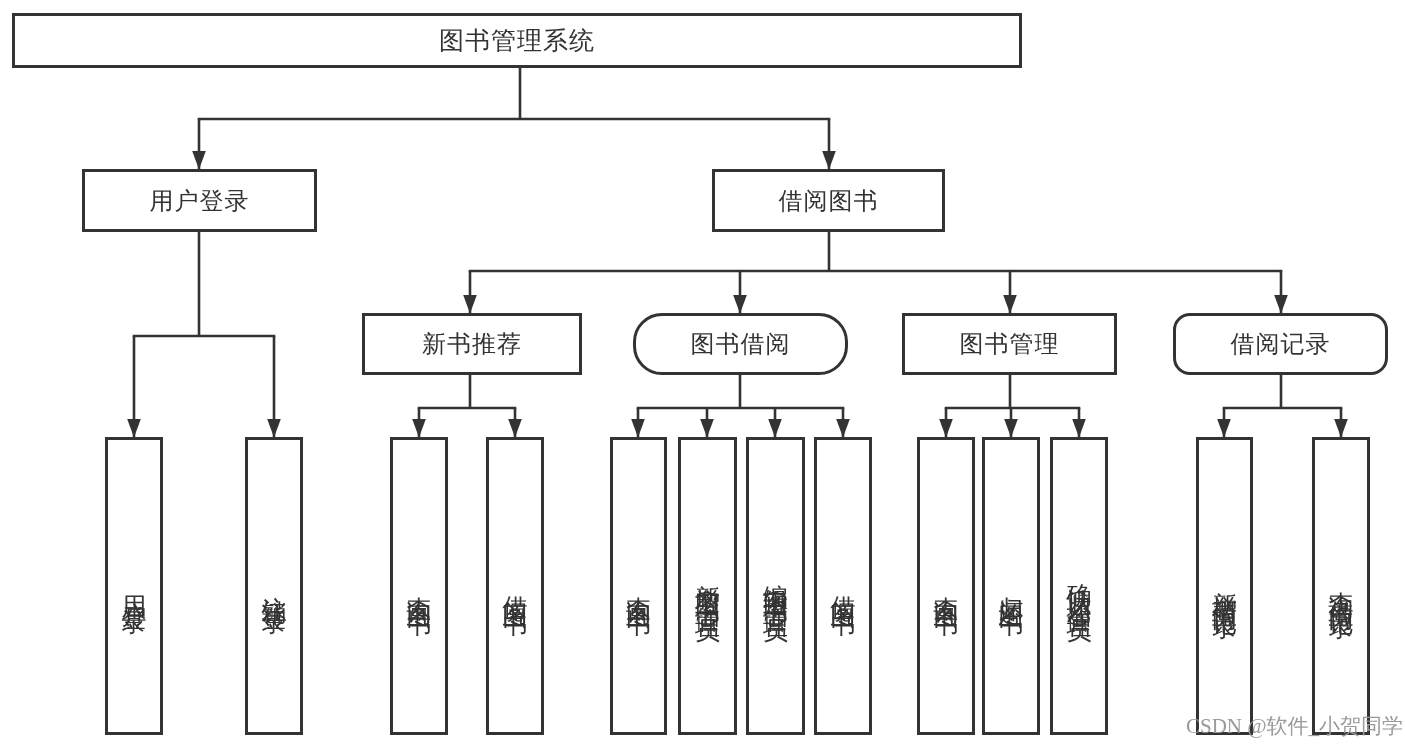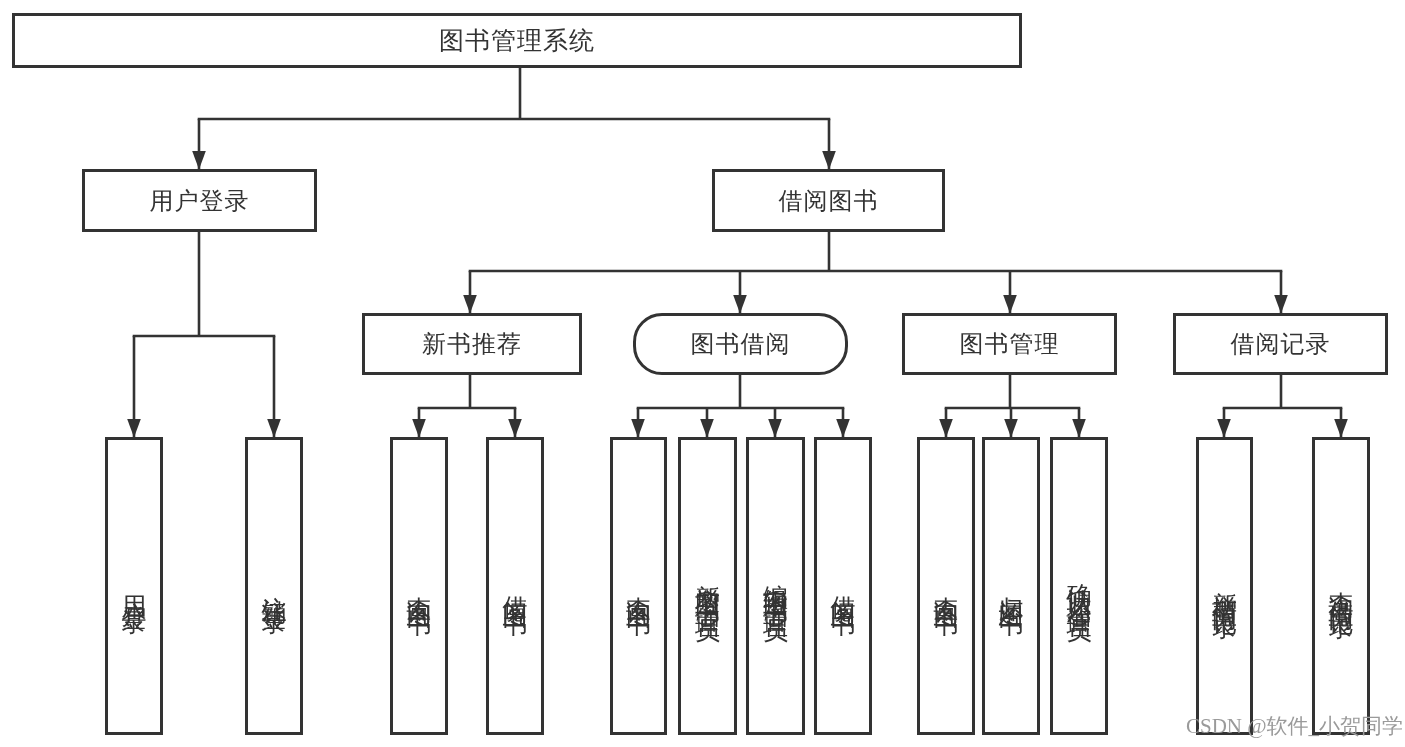--- a/index.html
+++ b/index.html
@@ -110,21 +110,21 @@
 
   <div class="box" style="left:362px;top:313px;width:220px;height:62px;">
     <span class="hlabel">新书推荐</span>
   </div>
   <div class="box" style="left:633px;top:313px;width:215px;height:62px;border-radius:29px;">
     <span class="hlabel">图书借阅</span>
   </div>
   <div class="box" style="left:902px;top:313px;width:215px;height:62px;">
     <span class="hlabel">图书管理</span>
   </div>
-  <div class="box" style="left:1173px;top:313px;width:215px;height:62px;">
+  <div class="box" style="left:1173px;top:313px;width:215px;height:62px;border-radius:17px;">
     <span class="hlabel">借阅记录</span>
   </div>
 
   <div class="box leaf" style="left:105px;width:58px;">
     <span class="vtext">用户登录</span>
   </div>
   <div class="box leaf" style="left:245px;width:58px;">
     <span class="vtext">注销登录</span>
   </div>
 

